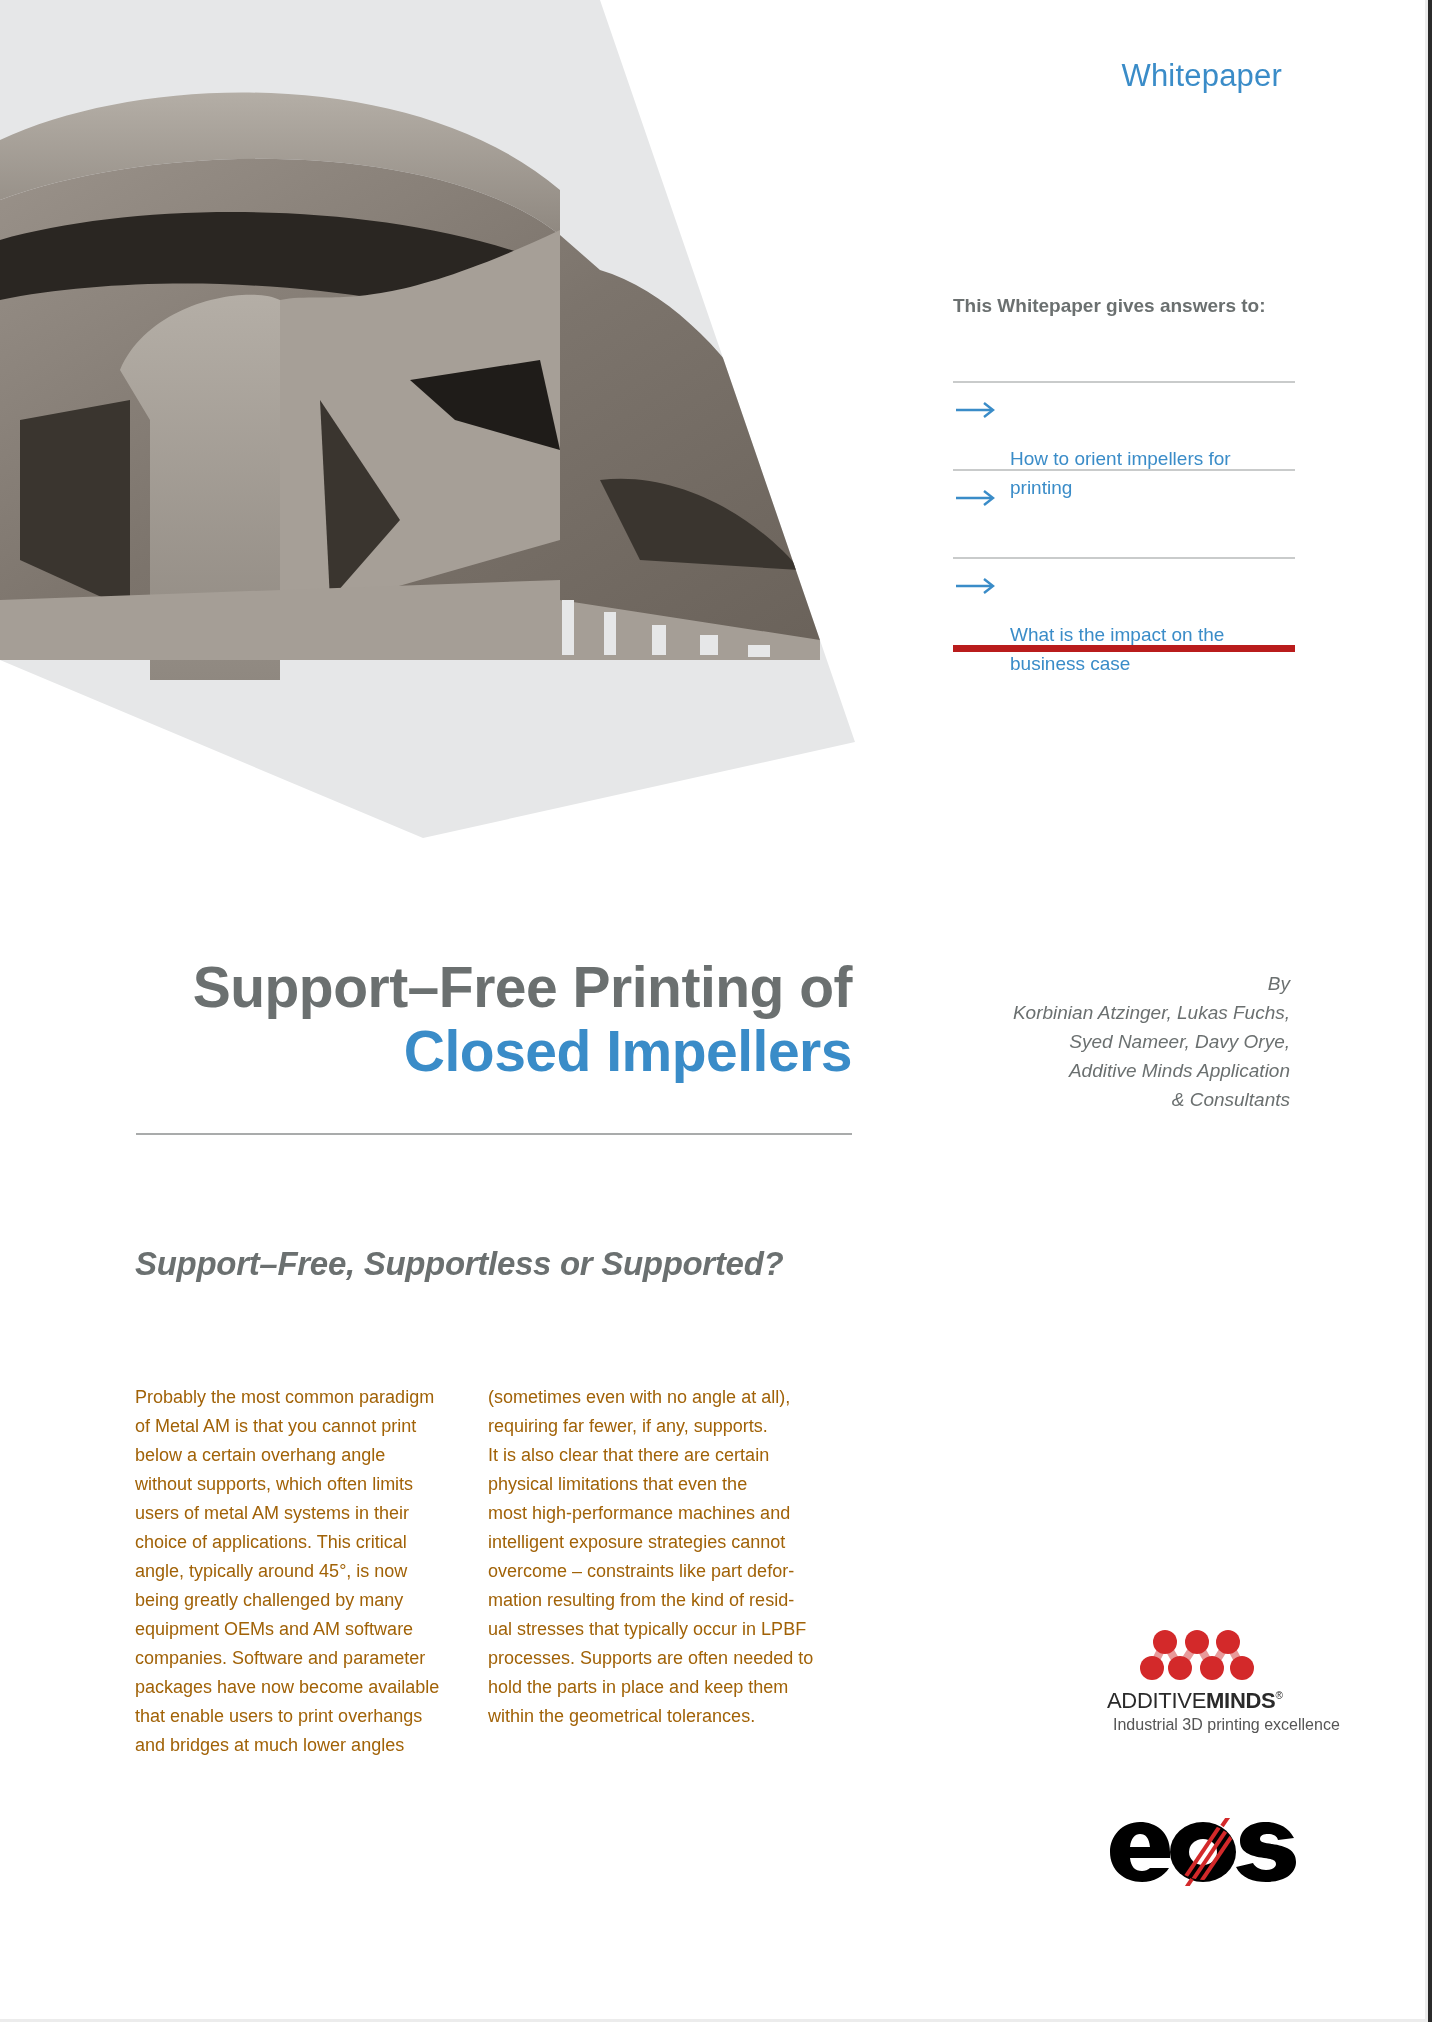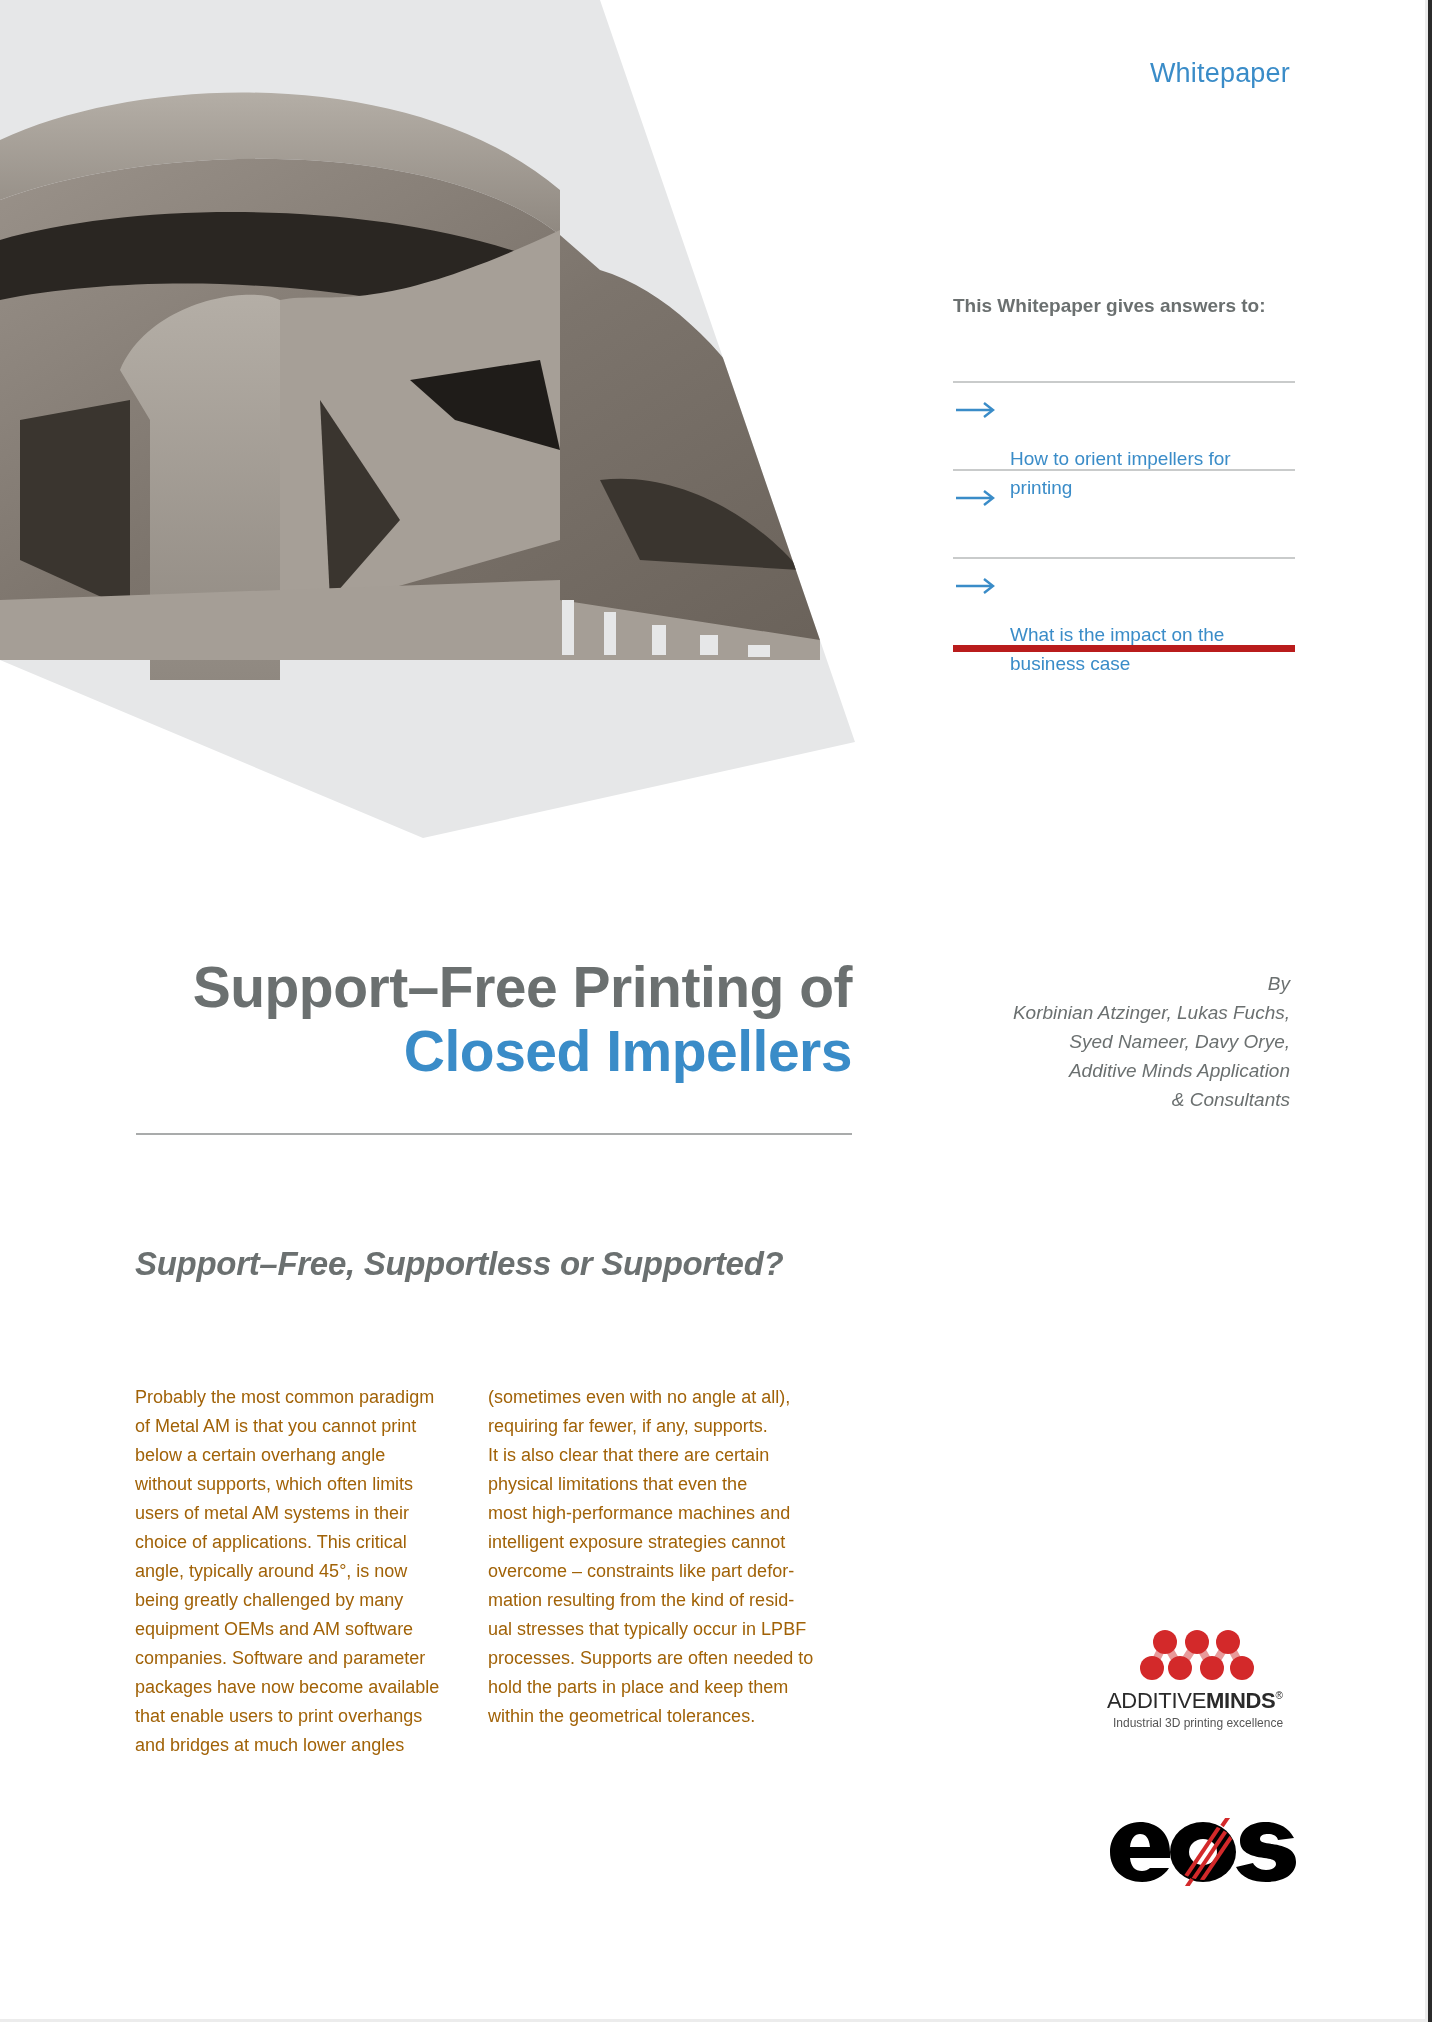--- a/index.html
+++ b/index.html
@@ -4,21 +4,21 @@
 <style>
   html, body { margin:0; padding:0; }
   body { width:1432px; height:2022px; background:#ffffff; position:relative; overflow:hidden;
          font-family:"Liberation Sans", sans-serif; }
   .page { position:absolute; left:0; top:0; width:1428px; height:2018px; background:#fff; overflow:hidden; }
   .edge-right { position:absolute; top:0; right:0; width:4px; height:2022px; background:#2b2b2b; }
   .edge-right-light { position:absolute; top:0; right:4px; width:3px; height:2022px; background:#ececec; }
   .edge-bottom { position:absolute; left:0; bottom:0; width:1428px; height:3px; background:#ececec; }
 
   .hero { position:absolute; left:0; top:0; width:880px; height:860px; }
-  .whitepaper-label { position:absolute; right:138px; top:58px; font-size:27px; color:#3a8cc8; letter-spacing:0.2px;margin-left:29px; }
+  .whitepaper-label { position:absolute; right:146px; top:58px; font-size:31px; color:#3a8cc8; letter-spacing:0.2px;margin-left:29px; }
   .answers-heading { position:absolute; left:953px; top:295px; font-size:19px; font-weight:bold; color:#6b7070; }
   .answers-list { position:absolute; left:953px; top:381px; width:342px; margin:0; padding:0; list-style:none; }
   .answers-list li { border-top:2px solid #c9cbcb; height:86px; position:relative; }
   .answers-list li:last-child { border-bottom:7px solid #b91c1c; }
   .arrow { position:absolute; left:2px; top:17px; width:40px; height:20px; }
   .answer-text { position:absolute; left:57px; top:17px; width:280px; font-size:19px; line-height:29px; color:#3a8cc8;margin-top:44px; }
 
   .title-block { position:absolute; left:136px; top:955px; width:716px; text-align:right; }
   .title-line1 { font-size:57px; line-height:64px; color:#6b7070; font-weight:bold; letter-spacing:-0.5px; }
   .title-line2 { font-size:57px; line-height:64px; color:#3a8cc8; font-weight:bold; letter-spacing:-0.5px; }
@@ -29,21 +29,21 @@
   .section-heading { position:absolute; left:135px; top:1245px; font-size:33px; font-weight:bold; color:#6b7070; letter-spacing:-0.3px;font-style:italic; }
 
   .body-col { position:absolute; top:1383px; font-size:18px; line-height:29px; color:#a16207; white-space:pre-line; }
   .col1 { left:135px; width:345px; }
   .col2 { left:488px; width:345px; }
 
   .am-logo { position:absolute; left:1100px; top:1625px; width:210px; height:110px; }
   .am-word { position:absolute; left:1107px; top:1688px; font-size:22px; color:#2a2a2a; letter-spacing:-0.3px; white-space:nowrap; }
   .am-word b { font-weight:bold; }
   .am-word sup { font-size:10px; vertical-align:top; position:relative; top:2px; }
-  .am-tagline { position:absolute; left:1113px; top:1716px; font-size:12px; color:#555; white-space:nowrap; }
+  .am-tagline { position:absolute; left:1113px; top:1716px; font-size:16px; color:#555; white-space:nowrap; }
 
   .eos-logo { position:absolute; left:1108px; top:1818px; width:190px; height:68px; }
 </style>
 </head>
 <body>
 
 <div class="page">
 
   <svg class="hero" viewBox="0 0 880 860" xmlns="http://www.w3.org/2000/svg">
     <defs>

